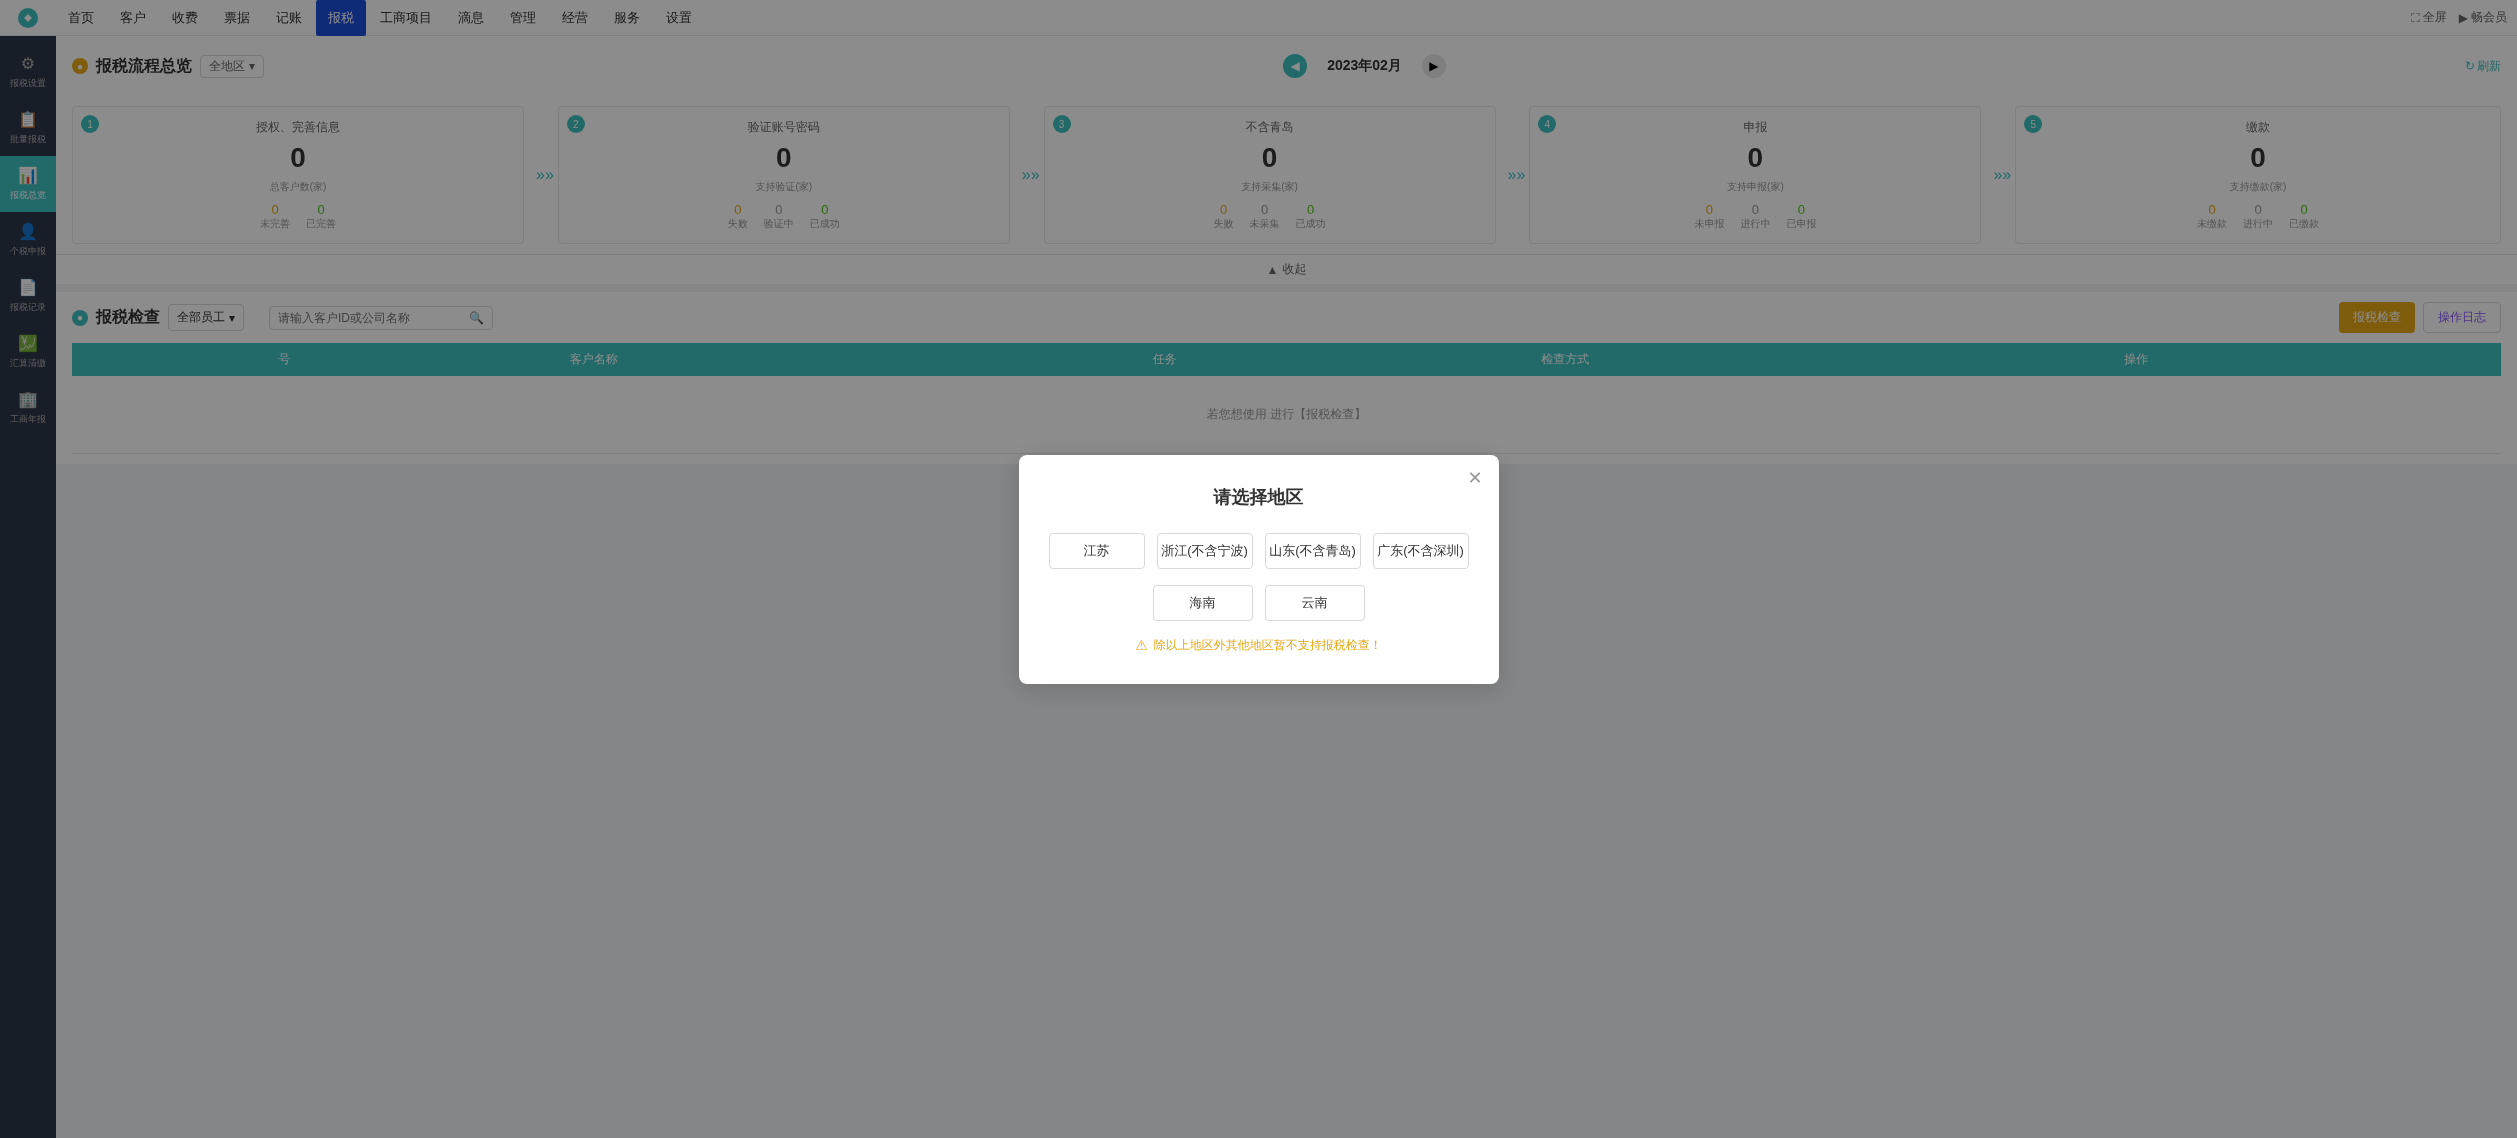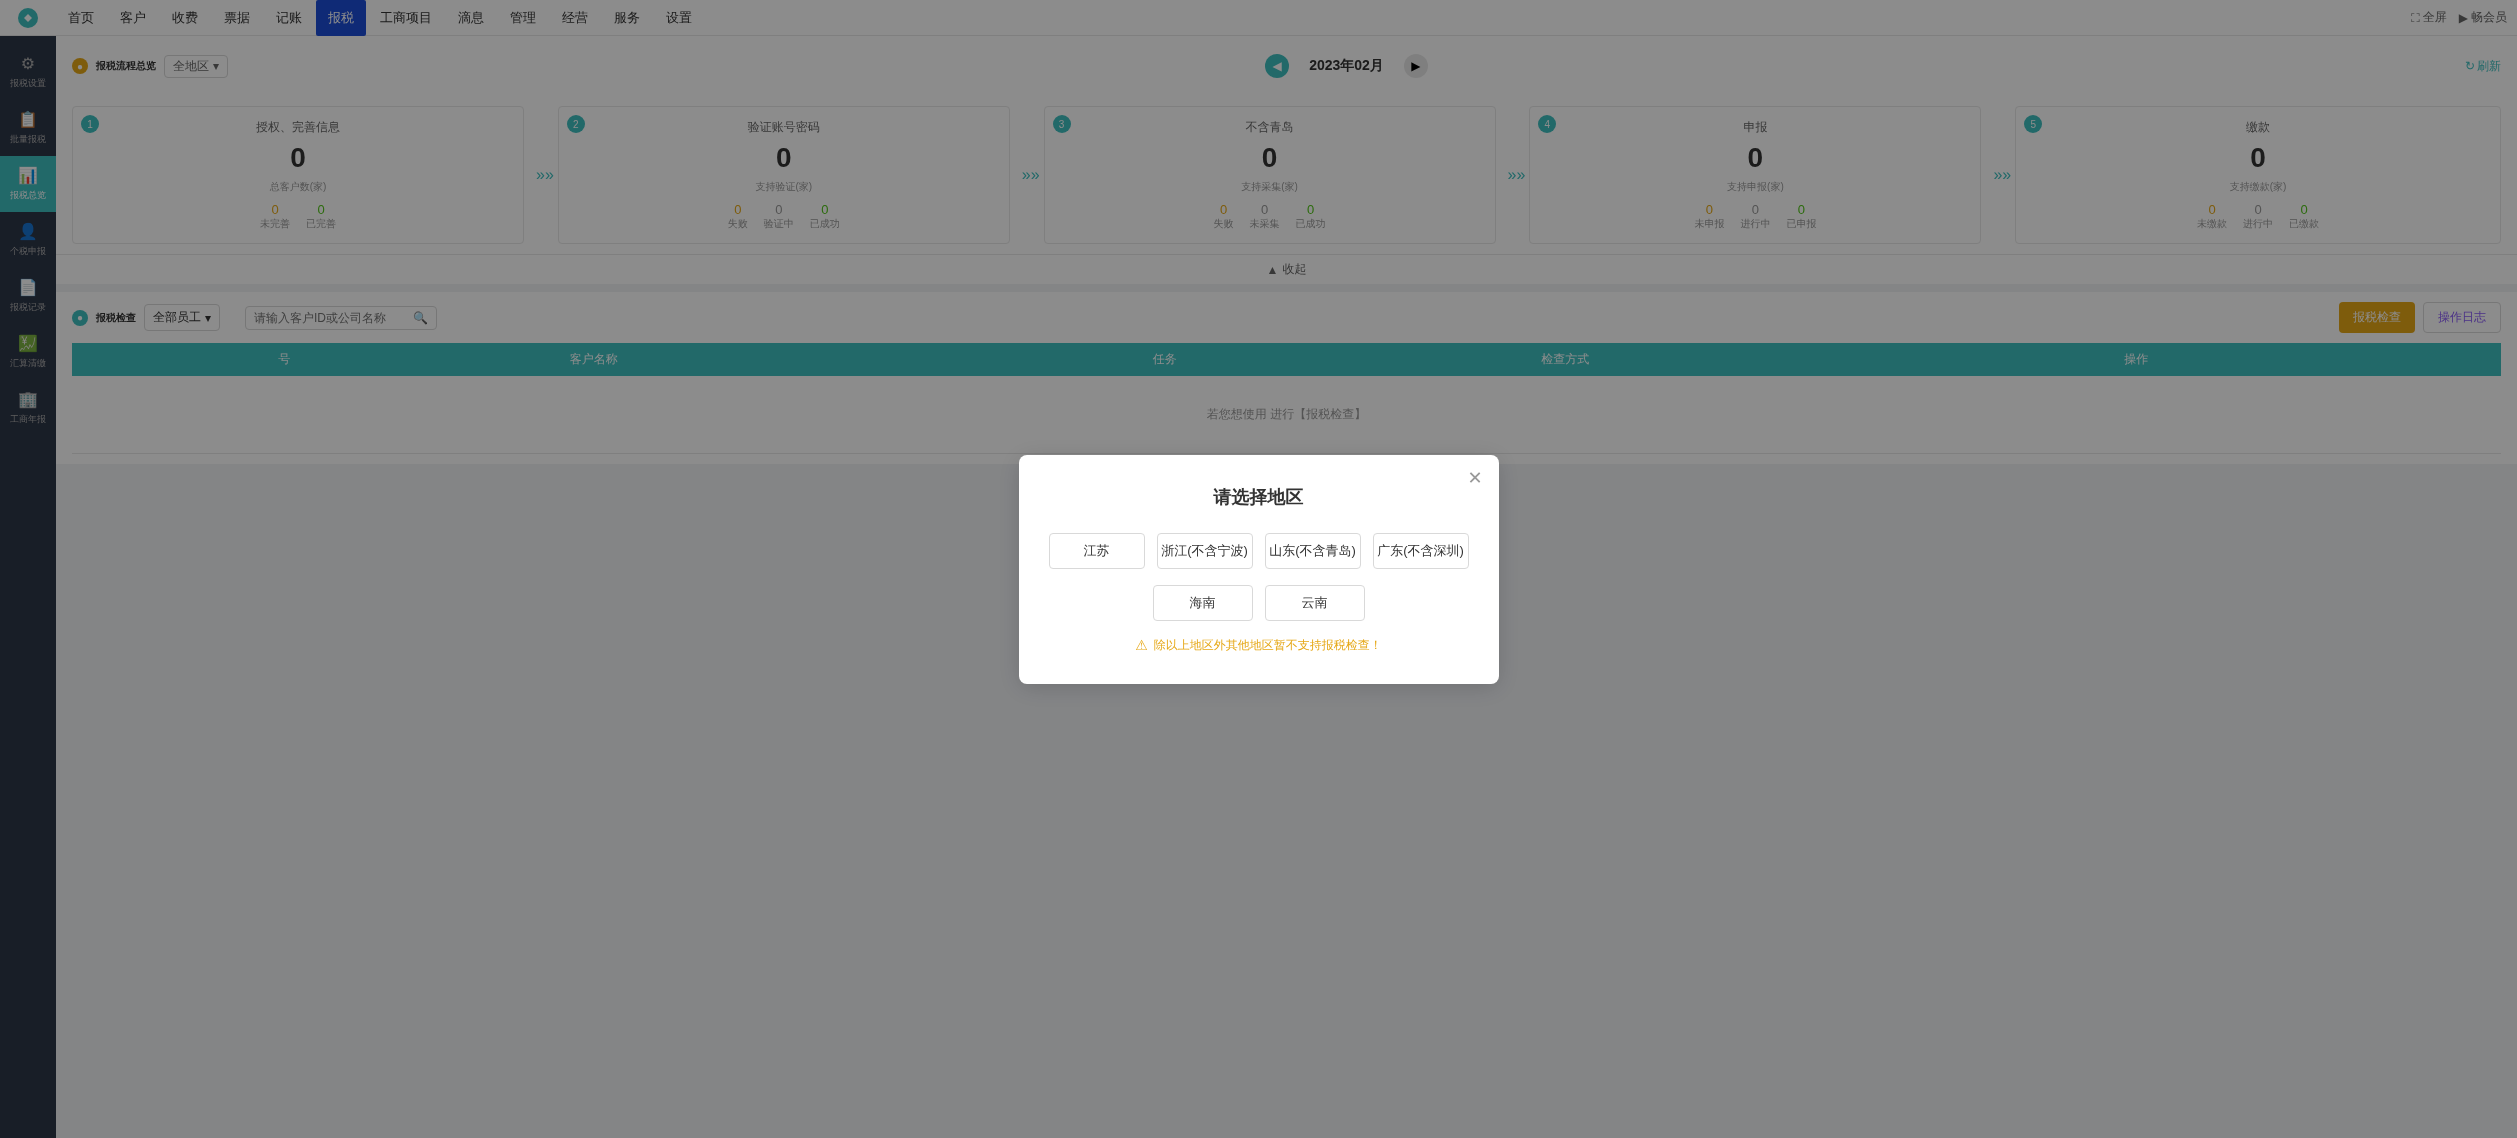--- a/index.html
+++ b/index.html
@@ -87,21 +87,21 @@
     .sidebar-item .icon { font-size: 16px; }
 
     
     .content {
       flex: 1;
       overflow-y: auto;
       padding: 0;
       background: #f0f2f5;
       position: relative;
     }
-    .section-title { font-size: 10px; font-weight: bold; color: #333; }
+    .section-title { font-size: 16px; font-weight: bold; color: #333; }
     .region-selector {
       display: flex; align-items: center; gap: 4px;
       padding: 2px 8px; border: 1px solid #d9d9d9;
       border-radius: 4px; cursor: pointer; font-size: 12px; color: #666;
     }
 
     
     .date-nav {
       display: flex; align-items: center; justify-content: center;
       gap: 20px; padding: 10px; background: #fff;
@@ -187,21 +187,21 @@
       display: flex; align-items: center; gap: 25px;
     }
     .staff-selector {
       border: 1px solid #d9d9d9; border-radius: 4px;
       padding: 4px 8px; font-size: 12px; cursor: pointer;
       display: flex; align-items: center; gap: 4px; background: #fff;
     }
     .search-input-wrap {
       display: flex; align-items: center;
       border: 1px solid #d9d9d9; border-radius: 4px;
-      padding: 4px 8px; background: #fff; width: 192px;
+      padding: 4px 8px; background: #fff; width: 224px;
     }
     .search-input-wrap input {
       border: none; outline: none; font-size: 12px; flex: 1;
     }
     .check-btn {
       background: #e6a817; color: #fff; border: none;
       padding: 6px 14px; border-radius: 4px; cursor: pointer;
       font-size: 12px; margin-left: auto;
     }
     .op-log-btn {

